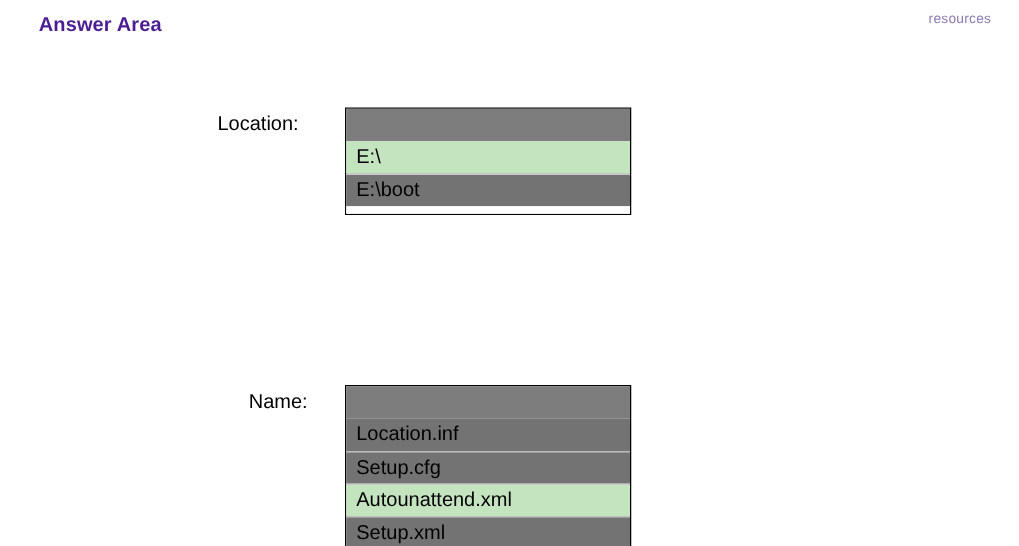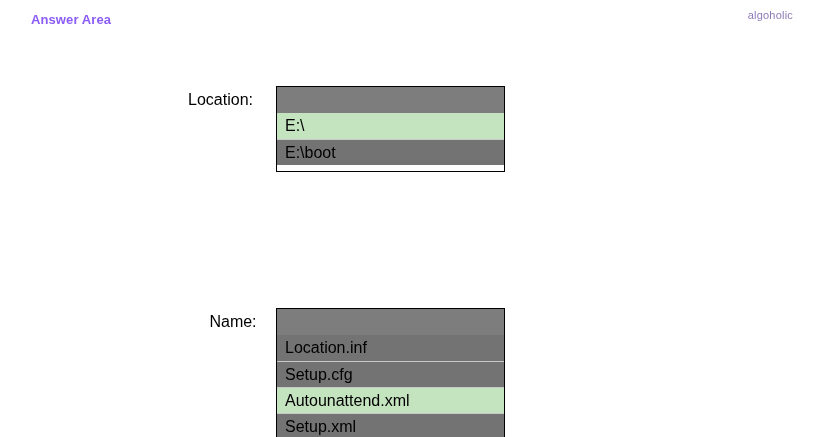--- a/index.html
+++ b/index.html
@@ -14,24 +14,24 @@
     color: #000000;
     position: relative;
     overflow: hidden;
   }
 
   
   .page-title {
     position: absolute;
     left: 31px;
     top: 12px;
-    font-size: 13px;
+    font-size: 16px;
     font-weight: bold;
     letter-spacing: 0.1px;
-    color: #8b5cf6;
+    color: #4c1d95;
     white-space: nowrap;
   }
 
   .watermark {
     position: absolute;
     right: 22px;
     top: 9px;
     font-size: 11px;
     color: #8d79b5;
     letter-spacing: 0.2px;
@@ -42,21 +42,21 @@
   .field-block {
     position: absolute;
     display: flex;
     align-items: flex-start;
   }
 
   .field-label {
     font-size: 16px;
     color: #000000;
     white-space: nowrap;
-    text-align: center;
+    text-align: left;
     line-height: 1;
     padding-top: 6px;
   }
 
   .listbox {
     border: 1px solid #000000;
     background: #ffffff;
     box-sizing: border-box;
     width: 229px;
   }
@@ -116,21 +116,21 @@
   #name-block .field-label {
     width: 68px;
     margin-right: 9px;
   }
 </style>
 </head>
 <body>
 
 <div class="page-title">Answer Area</div>
 
-<div class="watermark">algoholic</div>
+<div class="watermark">resources</div>
 
 <div class="field-block" id="location-block">
   <div class="field-label">Location:</div>
   <div class="listbox">
     <div class="listbox-header"></div>
     <div class="list-rows" id="location-rows">
         <div class="list-row selected"><span>E:\</span></div>
         <div class="list-row"><span>E:\boot</span></div>
       </div>
     <div class="list-footer"></div>

